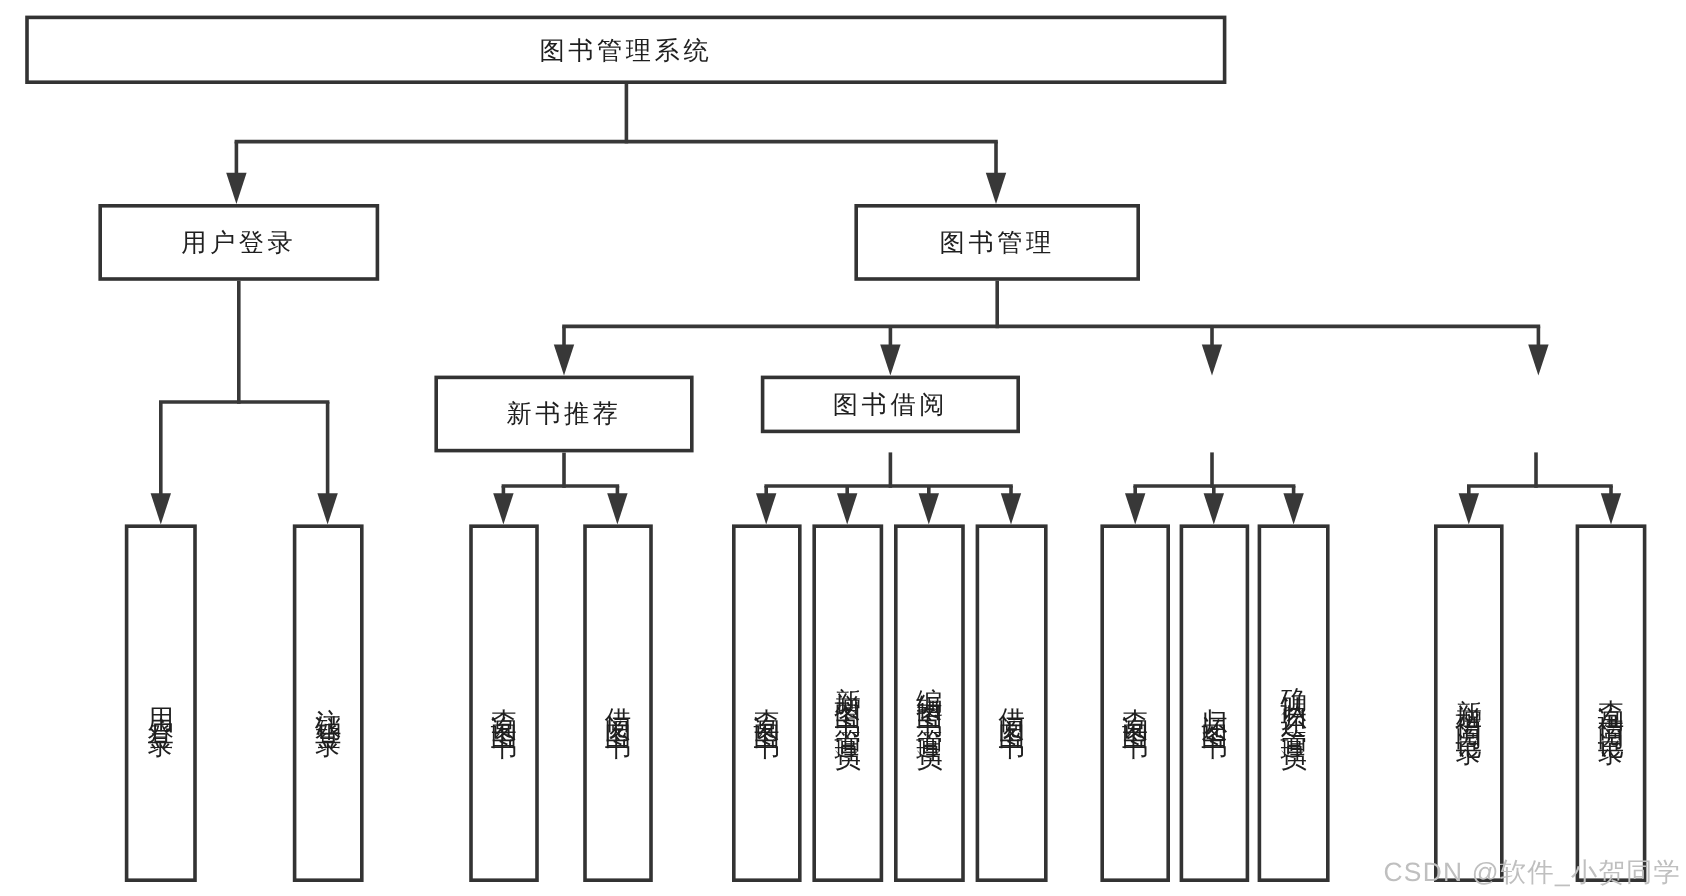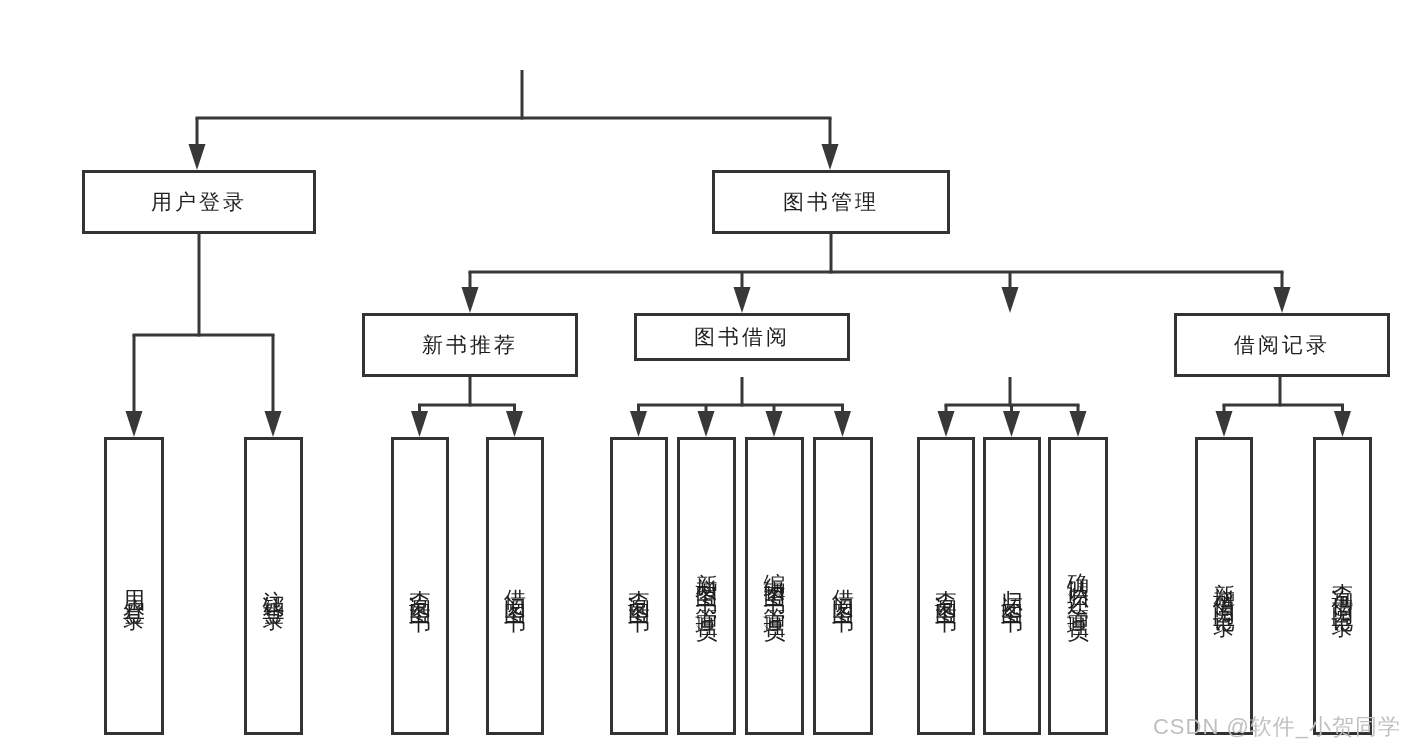--- a/index.html
+++ b/index.html
@@ -103,36 +103,36 @@
     <g>
       <line x1="1280" y1="377" x2="1280" y2="406.5"></line>
       <line x1="1222.5" y1="405" x2="1344" y2="405"></line>
       <line x1="1224" y1="405" x2="1224" y2="415"></line>
       <polygon points="1215.5,411 1232.5,411 1224,437"></polygon>
       <line x1="1342.5" y1="405" x2="1342.5" y2="415"></line>
       <polygon points="1334,411 1351,411 1342.5,437"></polygon>
     </g>
   </svg>
 
+  <div class="box h" style="left:21px;top:13px;width:1001px;height:57px">
+    <span class="lbl">图书管理系统</span>
+  </div>
 
   <div class="box h" style="left:82px;top:170px;width:234px;height:64px">
     <span class="lbl">用户登录</span>
   </div>
   <div class="box h" style="left:362px;top:313px;width:216px;height:64px">
     <span class="lbl">新书推荐</span>
   </div>
 
   <div class="box h" style="left:712px;top:170px;width:238px;height:64px">
     <span class="lbl">图书管理</span>
   </div>
   <div class="box h" style="left:634px;top:313px;width:216px;height:48px">
     <span class="lbl">图书借阅</span>
-  </div>
-  <div class="box h" style="left:1174px;top:313px;width:216px;height:64px">
-    <span class="lbl">借阅记录</span>
   </div>
 
   <div class="box v" style="left:104px;top:437px;width:60px;height:298px">
     <span class="lbl">用户登录</span>
   </div>
   <div class="box v" style="left:244px;top:437px;width:59px;height:298px">
     <span class="lbl">注销登录</span>
   </div>
 
   <div class="box v" style="left:391px;top:437px;width:58px;height:298px">

